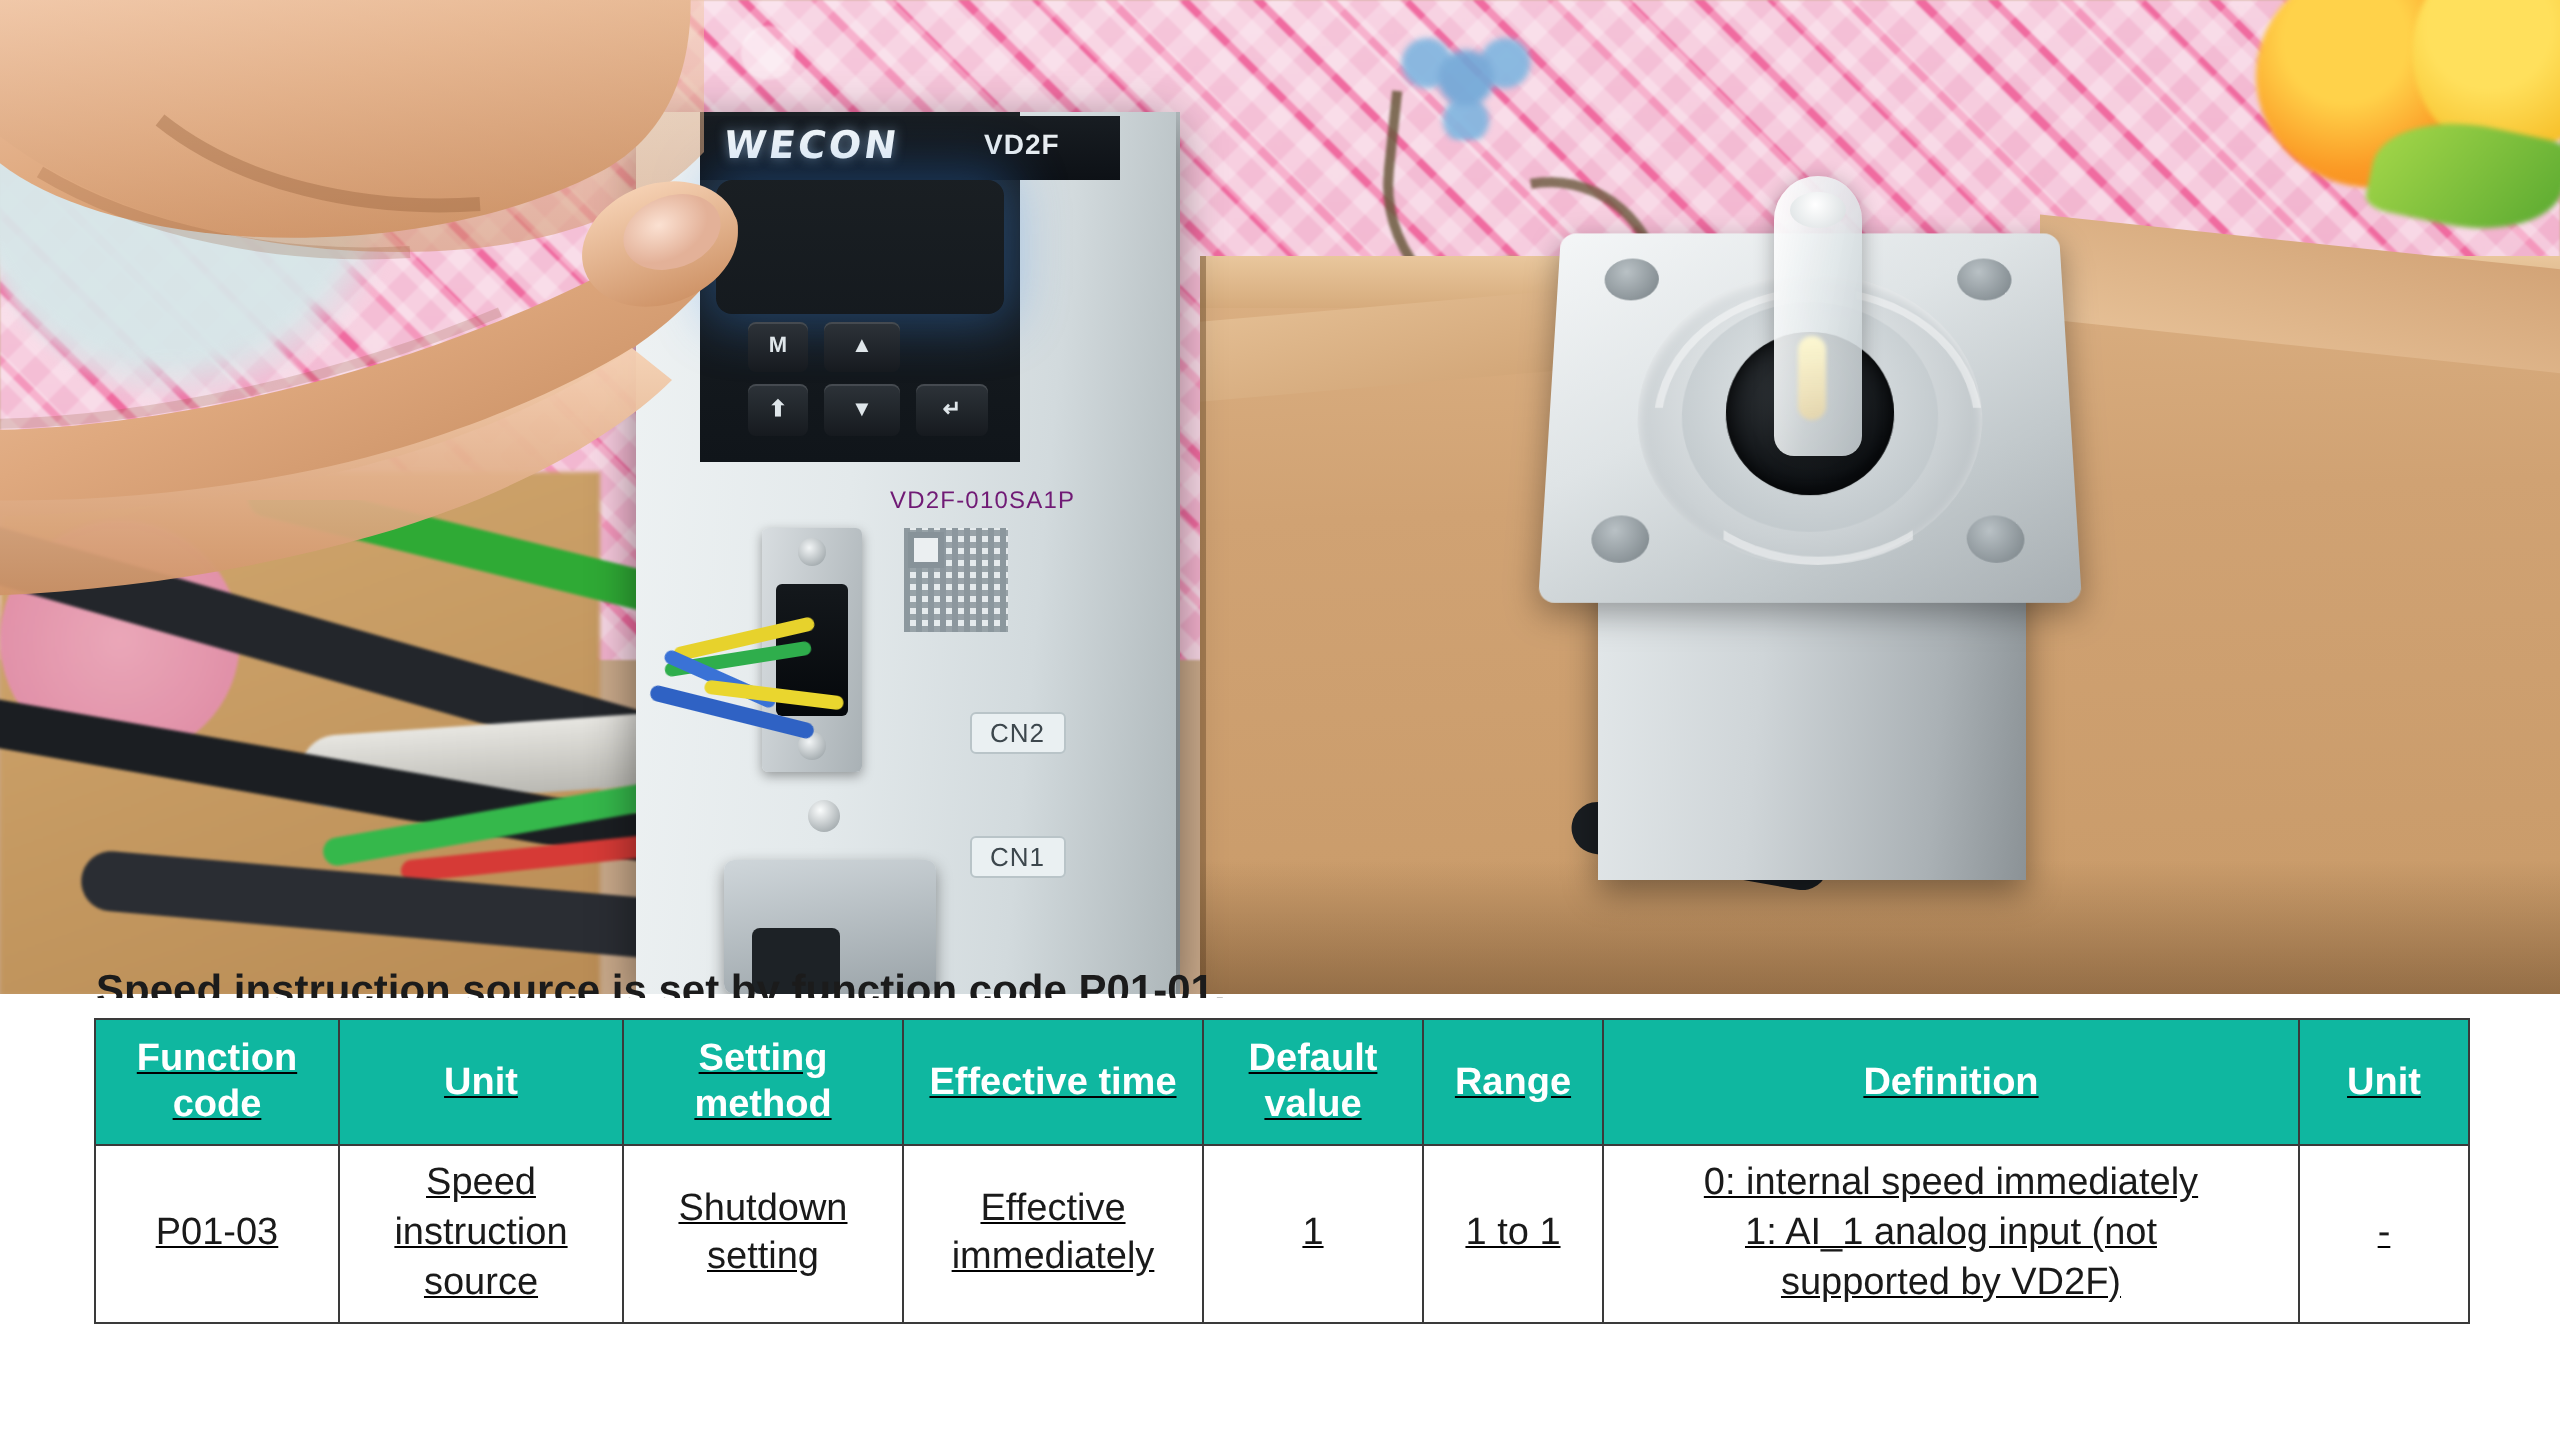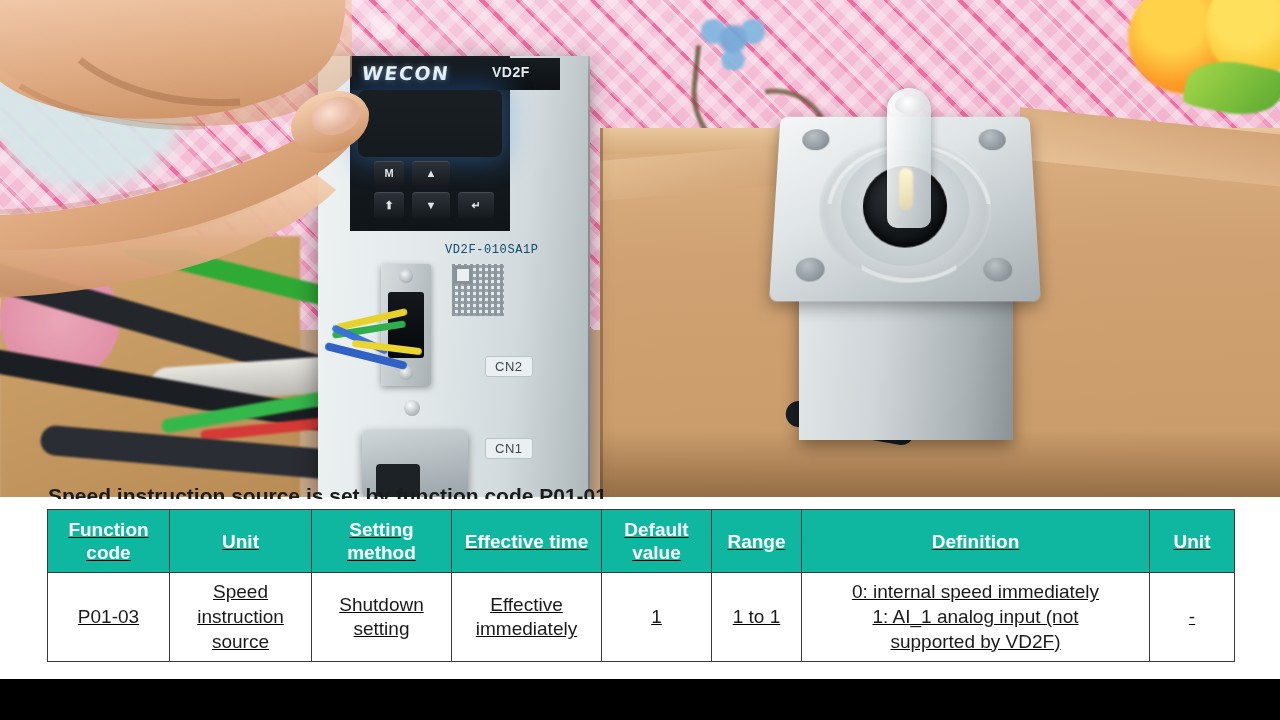--- a/index.html
+++ b/index.html
@@ -104,22 +104,22 @@
   .key{position:absolute;background:linear-gradient(180deg,#2d3339,#161a1f);border-radius:4px;
       color:#dfe6ea;display:flex;align-items:center;justify-content:center;font-size:13px;font-weight:bold;
       box-shadow:inset 0 1px 0 rgba(255,255,255,.12);}
   .k-m{left:0;top:0;width:30px;height:25px;}
   .k-up{left:38px;top:0;width:38px;height:25px;}
   .k-sh{left:0;top:31px;width:30px;height:26px;}
   .k-dn{left:38px;top:31px;width:38px;height:26px;}
   .k-en{left:84px;top:31px;width:36px;height:26px;}
   .glyph{font-size:11px;line-height:1;}
 
-  .model-label{position:absolute;left:445px;top:243px;color:#0c4a6e;font-size:12px;letter-spacing:.6px;
-      font-family:Liberation Mono, monospace;}
+  .model-label{position:absolute;left:445px;top:243px;color:#701a75;font-size:12px;letter-spacing:.6px;
+      font-family:Liberation Sans, sans-serif;}
   .qr{position:absolute;left:452px;top:264px;width:52px;height:52px;
       background:
         repeating-linear-gradient(90deg,#7f8b92 0 3px,rgba(0,0,0,0) 3px 6px),
         repeating-linear-gradient(0deg,#8d989e 0 3px,rgba(0,0,0,0) 3px 6px),
         #e8edef;opacity:.85;}
   .qr:after{content:"";position:absolute;left:2px;top:2px;width:12px;height:12px;
       border:3px solid #79858c;background:#eef2f4;}
   .db9{position:absolute;left:381px;top:264px;width:50px;height:122px;border-radius:3px;
       background:linear-gradient(100deg,#d8dde0,#a9b1b5);box-shadow:0 2px 6px rgba(0,0,0,.35);}
   .db9-in{position:absolute;left:388px;top:292px;width:36px;height:66px;border-radius:3px;
@@ -130,21 +130,21 @@
   .wire{position:absolute;border-radius:6px;filter:blur(.3px);}
   .w-y1{left:336px;top:316px;width:72px;height:7px;background:#e7d22c;transform:rotate(-13deg);}
   .w-y2{left:352px;top:344px;width:70px;height:7px;background:#ead62e;transform:rotate(7deg);}
   .w-g1{left:332px;top:326px;width:74px;height:7px;background:#2fae4c;transform:rotate(-9deg);}
   .w-b1{left:324px;top:352px;width:84px;height:8px;background:#2f62c4;transform:rotate(14deg);}
   .w-b2{left:330px;top:336px;width:60px;height:7px;background:#3a72d6;transform:rotate(24deg);}
 
   .cn-label{position:absolute;background:#eaf0f2;border:1px solid #b9c4c8;border-radius:3px;
       color:#3d474d;font-size:13px;padding:2px 9px;letter-spacing:.5px;}
   .cn2{left:485px;top:356px;}
-  .cn1{left:485px;top:438px;}
+  .cn1{left:485px;top:418px;}
 
   .conn-blk{position:absolute;left:362px;top:430px;width:106px;height:67px;border-radius:5px;
       background:linear-gradient(170deg,#cfd6da,#9aa3a8);box-shadow:0 3px 8px rgba(0,0,0,.4);}
   .conn-blk:after{content:"";position:absolute;left:14px;top:34px;width:44px;height:33px;border-radius:4px;
       background:#1d2226;}
   .conn-notch{position:absolute;left:428px;top:437px;width:12px;height:38px;background:#2c3236;border-radius:2px;}
   .drive-screw{position:absolute;left:404px;top:400px;width:16px;height:16px;border-radius:50%;
       background:radial-gradient(circle at 38% 32%,#fafcfc,#8e979b);}
 
   
@@ -177,21 +177,21 @@
   .shaft-cap{position:absolute;left:120px;top:-14px;width:28px;height:18px;border-radius:50%;
       background:radial-gradient(circle at 45% 35%,#ffffff,#d5dbdd);}
   .shaft-glint{position:absolute;left:124px;top:58px;width:14px;height:42px;border-radius:8px;
       background:linear-gradient(180deg,rgba(255,250,210,.95),rgba(255,220,140,.5));filter:blur(1px);}
   .m-cable{position:absolute;left:70px;top:285px;width:112px;height:40px;border-radius:14px;
       background:linear-gradient(180deg,#2c3136,#14181b);transform:rotate(-4deg);}
   .m-cable2{position:absolute;left:10px;top:300px;width:130px;height:26px;border-radius:14px;
       background:#1a1e22;transform:rotate(10deg);}
 
   
-  .doc{position:absolute;left:0;top:497px;width:1280px;height:182px;background:#ffffff;}
+  .doc{position:absolute;left:0;top:497px;width:1280px;height:223px;background:#ffffff;}
   .doc-heading{position:absolute;left:48px;top:-12px;width:1100px;height:14px;overflow:hidden;
       color:#1b1b1b;font-size:21px;font-weight:bold;white-space:nowrap;line-height:22px;}
   table.tbl{position:absolute;left:47px;top:12px;width:1187px;border-collapse:collapse;
       table-layout:fixed;text-decoration:underline;}
   table.tbl th,table.tbl td{border:1.5px solid #3a3a3a;text-align:center;vertical-align:middle;}
   table.tbl th{background:#0fb7a0;color:#ffffff;font-size:19px;font-weight:bold;
       padding:8px 2px;line-height:1.22;}
   table.tbl td{color:#1a1a1a;font-size:19px;padding:7px 4px;line-height:1.3;background:#fff;}
   td.defn{text-align:left;padding-left:12px;}
   .nowrapcell{white-space:nowrap;}

